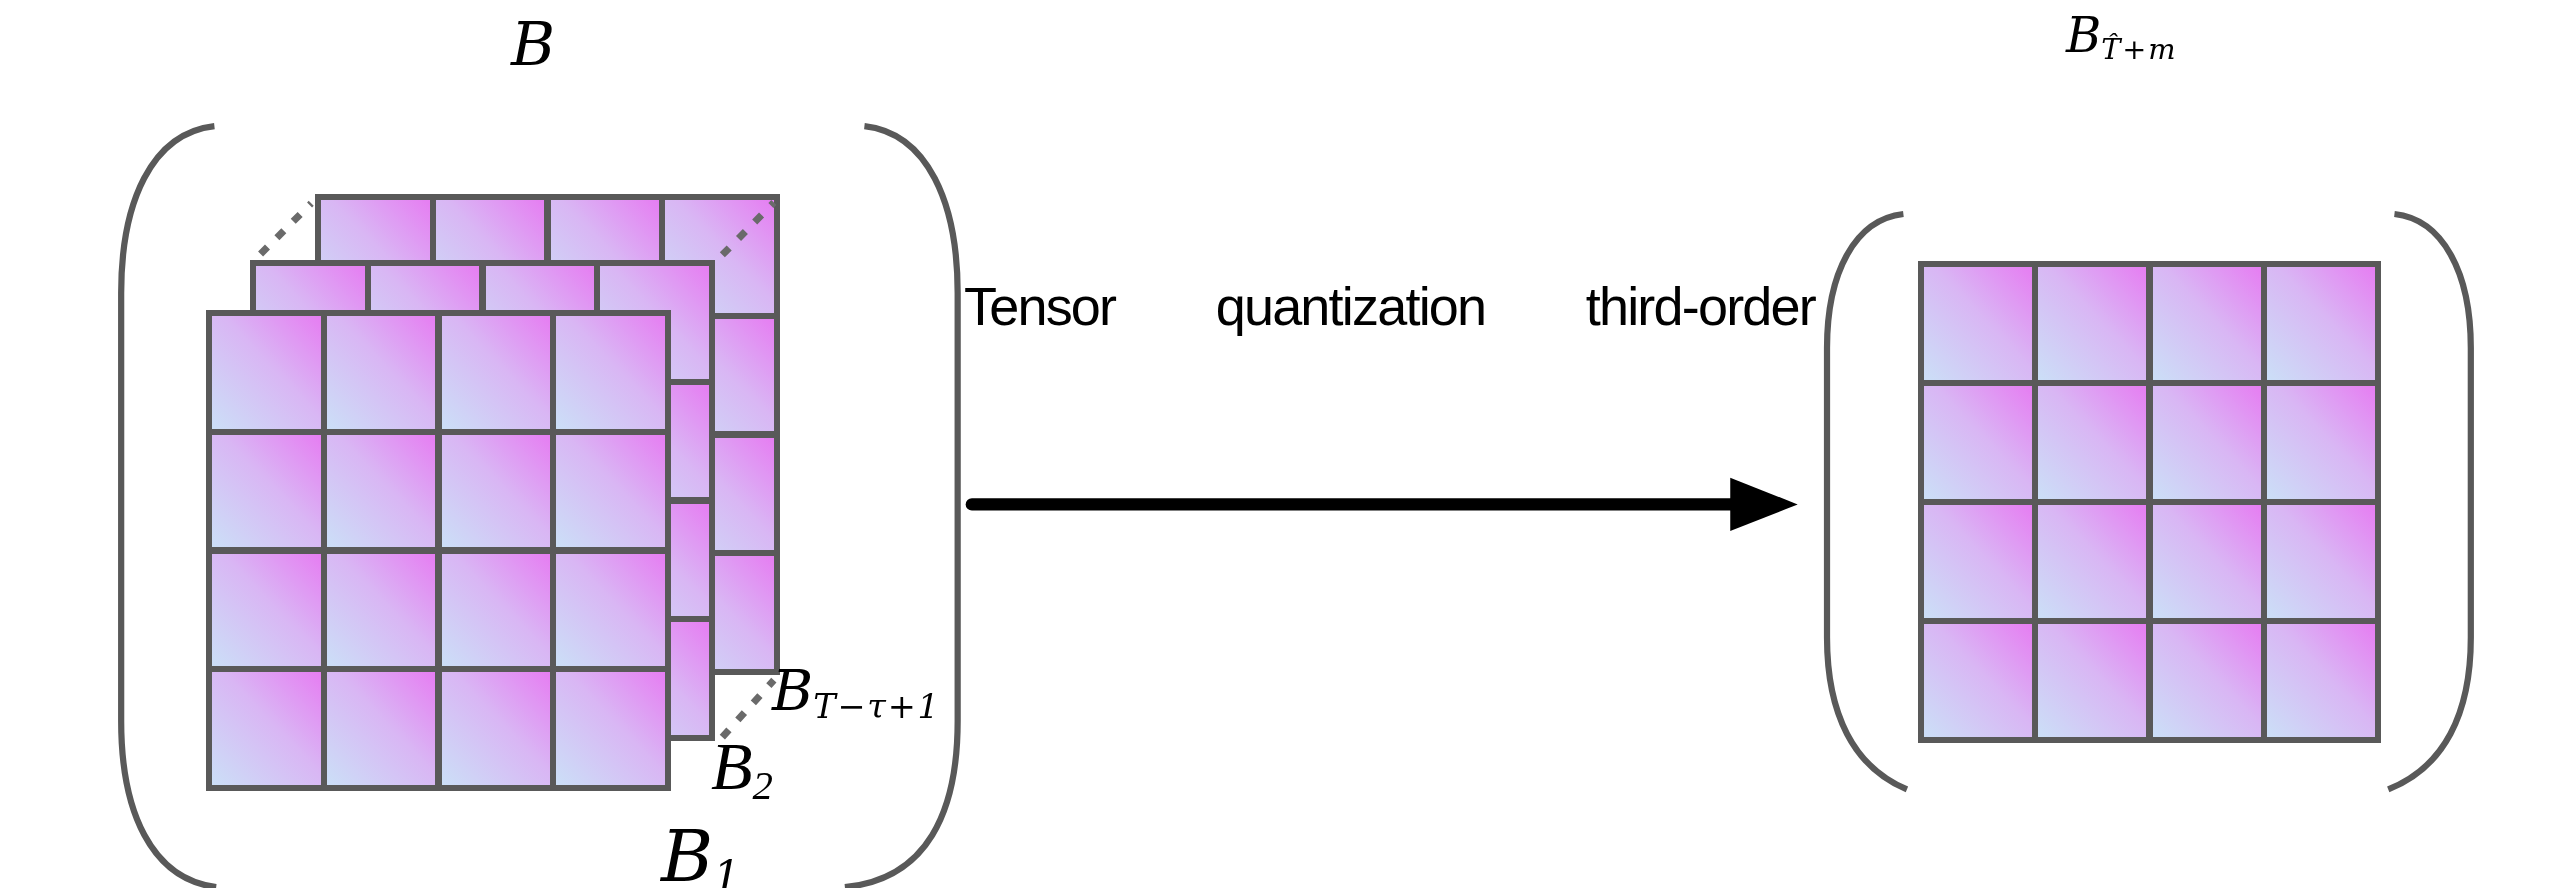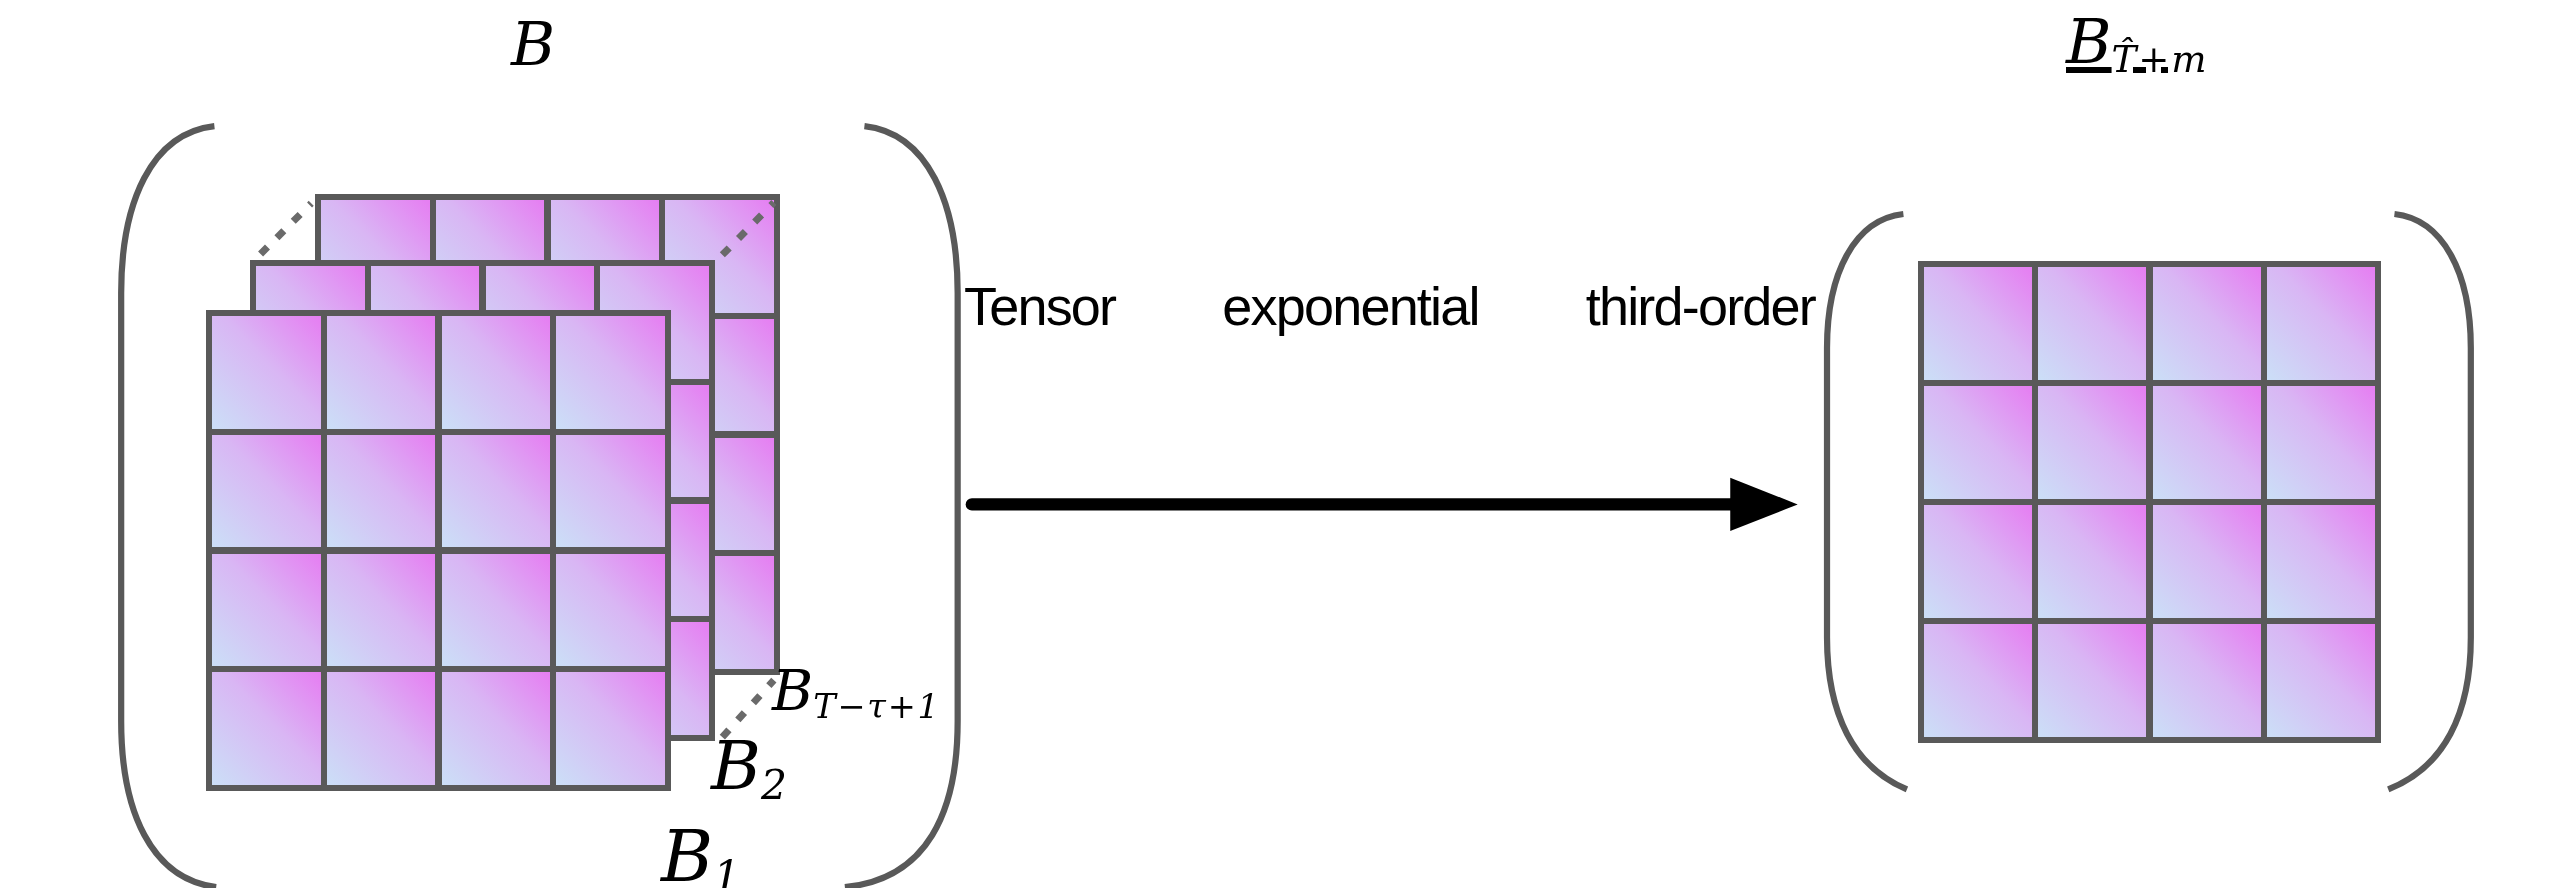--- a/index.html
+++ b/index.html
@@ -50,23 +50,23 @@
     line-height:1;
     z-index:5;
     white-space:nowrap;
   }
   .math sub{
     font-size:0.60em;
     vertical-align:-0.24em;
     letter-spacing:1.8px;
   }
   #title-left{left:471px;top:14px;width:124px;text-align:center;font-size:60px;}
-  #title-right{left:2066px;top:10.7px;font-size:62px;text-decoration:underline;}
+  #title-right{left:2066px;top:10.7px;font-size:48px;}
   #label-b1{left:661px;top:785px;font-size:71px;margin-top:36px;}
-  #label-b2{left:711px;top:732px;font-size:68px;}
+  #label-b2{left:711px;top:732px;font-size:68px;font-family:Liberation Serif, serif;}
   #label-bt{left:772px;top:663px;font-size:56px;}
   #caption{
     position:absolute;
     left:964px;top:263px;width:851px;
     font-size:54px;
     letter-spacing:-1.8px;
     color:var(--text);
     z-index:5;
   }
   .caption-line{
@@ -174,17 +174,17 @@
 
   <div class="math" id="title-right"><span>B</span><sub>T̂+m</sub></div>
 
   <div class="math" id="label-b1"><span>B</span><sub>1</sub></div>
 
   <div class="math" id="label-b2"><span>B</span><sub>2</sub></div>
 
   <div class="math" id="label-bt"><span>B</span><sub>T−τ+1</sub></div>
 
   <div id="caption">
-    <div class="caption-line justified">Tensor exponential third-order</div>
+    <div class="caption-line justified">Tensor quantization third-order</div>
   </div>
 
 </div>
 
 
 </body></html>

